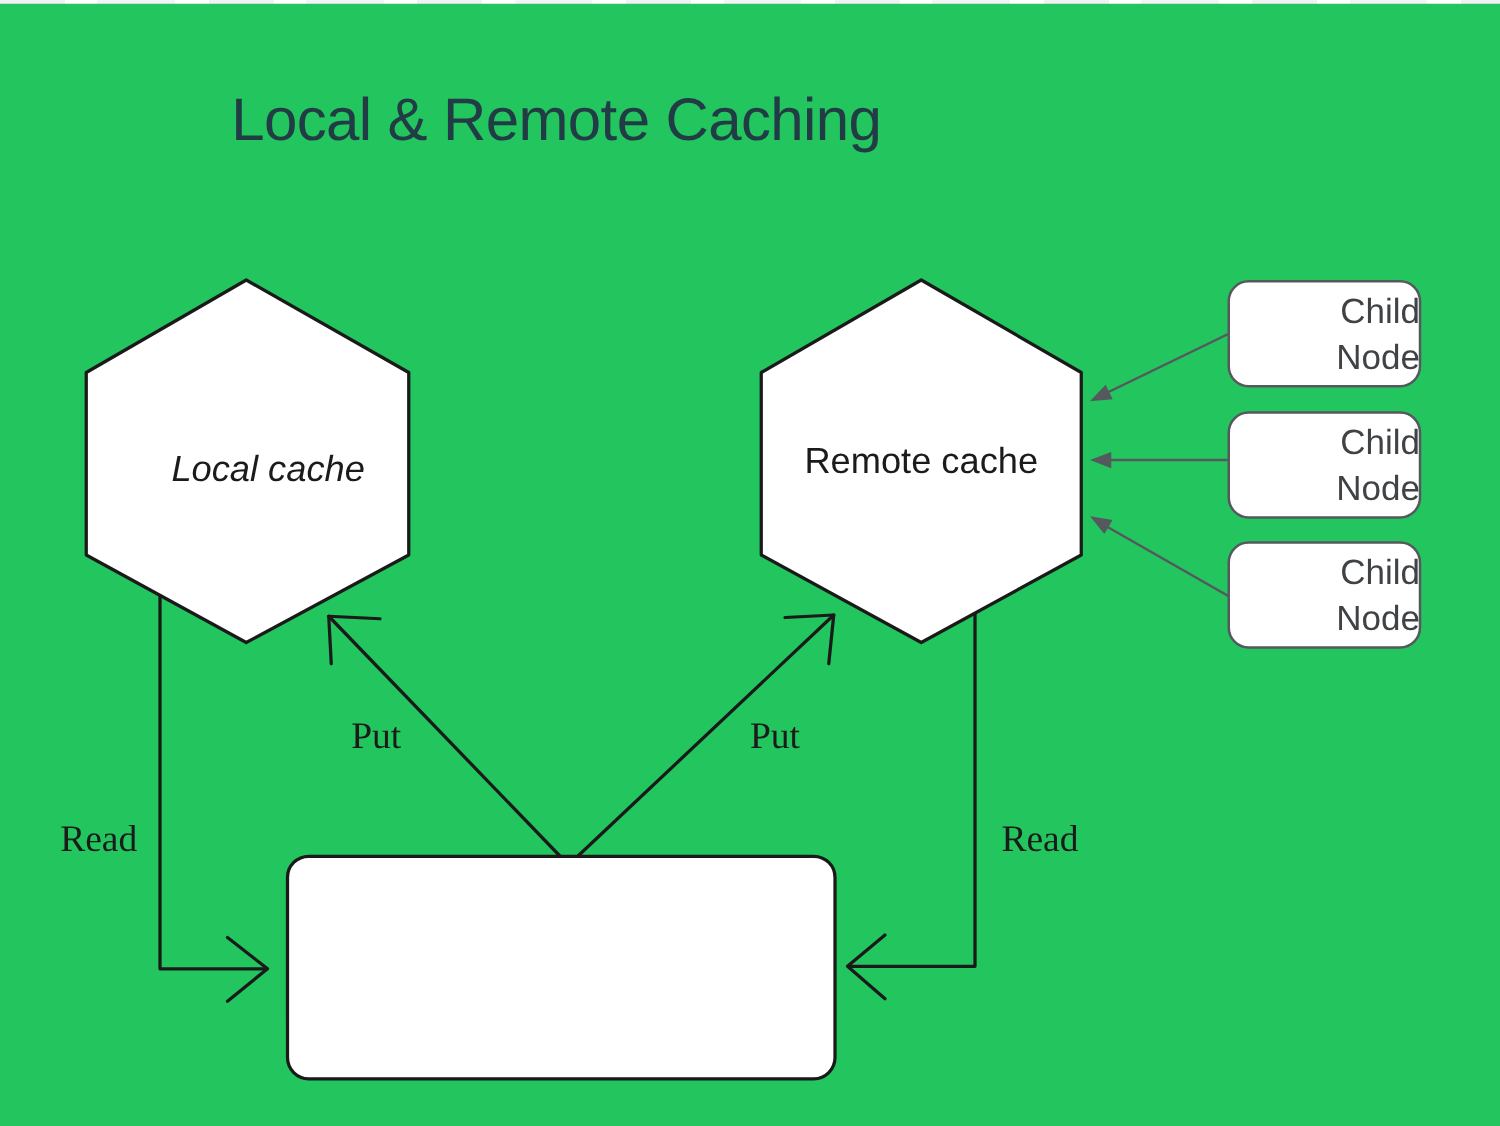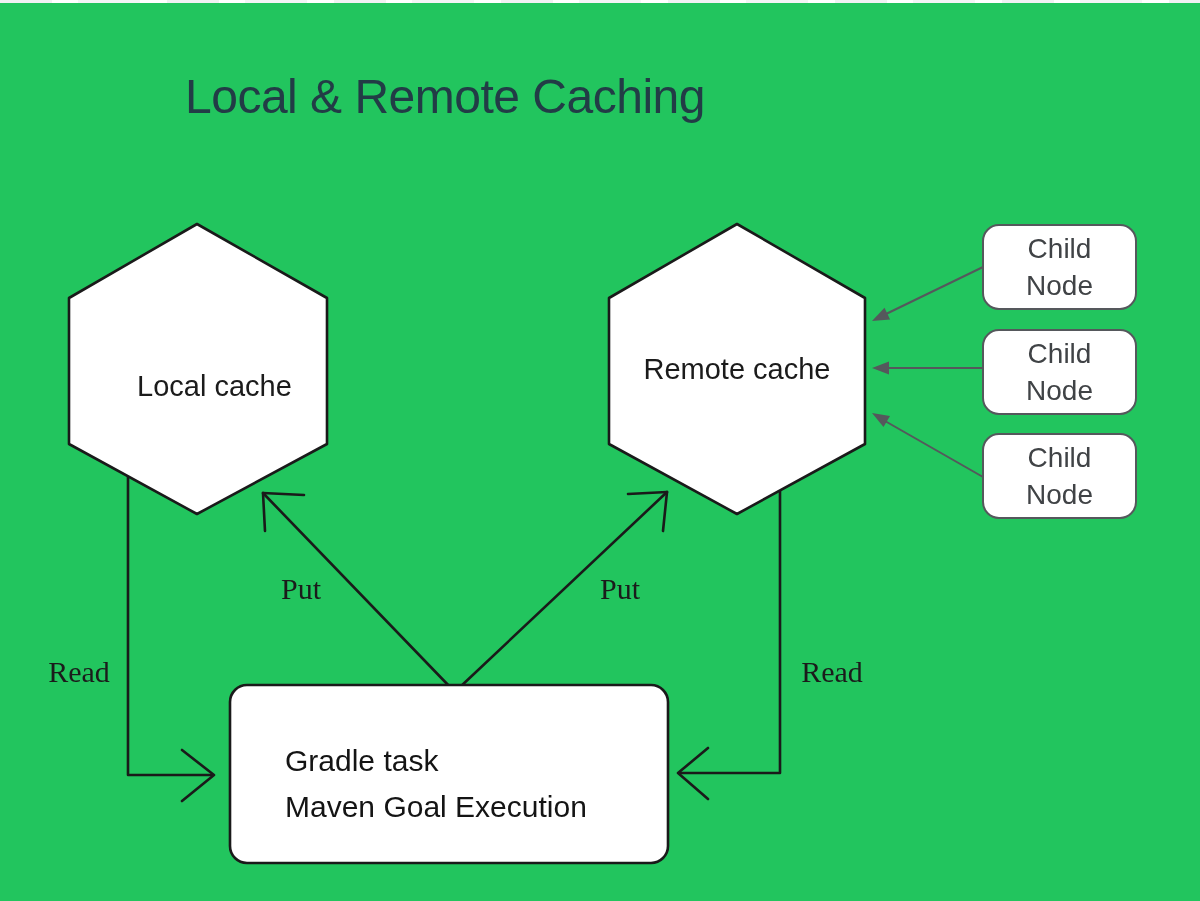--- a/index.html
+++ b/index.html
@@ -51,20 +51,21 @@
     color: #1b1b1b;
     text-align: center;
   }
   .hex-label   { font-size: 29px; line-height: 34px; }
   .edge-label  { font-size: 30px; line-height: 34px; font-family: Liberation Serif, serif; }
   .child-label {
     font-size: 28px;
     line-height: 37px;
     color: var(--muted-text);
     white-space: pre-line;
+    text-align: right;
   }
   .task-label {
     font-size: 30px;
     line-height: 46px;
     text-align: left;
     white-space: pre-line;
     color: #141414;
   }
 </style>
 </head>
@@ -99,31 +100,29 @@
 
     <rect class="child-box" x="983" y="225" width="153" height="84" rx="16"></rect>
     <rect class="child-box" x="983" y="330" width="153" height="84" rx="16"></rect>
     <rect class="child-box" x="983" y="434" width="153" height="84" rx="16"></rect>
 
     <polygon class="gray-head" points="872,321 884.5,307.7 890.1,319.4"></polygon>
     <polygon class="gray-head" points="872,368 889,361.5 889,374.5"></polygon>
     <polygon class="gray-head" points="872,413 890,415.9 883.5,427.1"></polygon>
   </svg>
 
-  <div class="label hex-label" style="left:69px; top:369px; width:291px;">Local cache</div>
+  <div class="label hex-label" style="left:69px; top:359px; width:291px;font-style:italic;">Local cache</div>
   <div class="label hex-label" style="left:609px; top:352px; width:256px;">Remote cache</div>
 
   <div class="label child-label" style="left:983px; top:230px; width:153px;">Child
 Node</div>
   <div class="label child-label" style="left:983px; top:335px; width:153px;">Child
 Node</div>
   <div class="label child-label" style="left:983px; top:439px; width:153px;">Child
 Node</div>
 
   <div class="label edge-label" style="left:251px; top:572px; width:100px;">Put</div>
   <div class="label edge-label" style="left:570px; top:572px; width:100px;">Put</div>
   <div class="label edge-label" style="left:29px; top:655px; width:100px;">Read</div>
   <div class="label edge-label" style="left:782px; top:655px; width:100px;">Read</div>
 
-  <div class="label task-label" style="left:285px; top:738px; width:360px;">Gradle task
-Maven Goal Execution</div>
 
 </div>
 
 </body></html>

